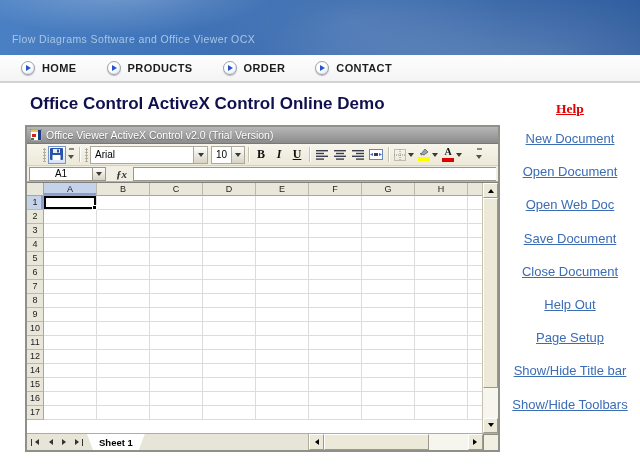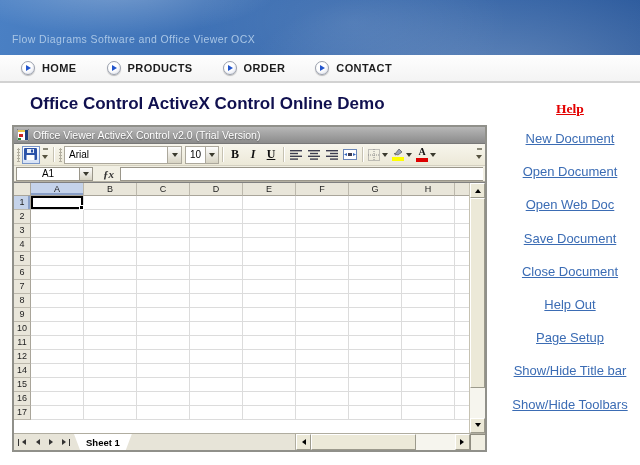--- a/index.html
+++ b/index.html
@@ -35,30 +35,30 @@
   .page-title { position:absolute; left:30px; top:94px; font-size:17px; font-weight:bold; color:#10104f; }
 
   
   .sidebar { position:absolute; left:500px; top:95px; width:140px; }
   .side-slot { height:33.2px; display:flex; align-items:center; justify-content:center; }
   .side-slot.help-slot { height:27px; }
   .help-link { font-family:"Liberation Serif",serif; font-size:13.5px; font-weight:bold; color:#e30000; text-decoration:underline; cursor:pointer; }
   .side-link { font-family:Liberation Sans, sans-serif; font-size:13px; color:#3b6cb4; text-decoration:underline; cursor:pointer; white-space:nowrap; }
 
   
-  .viewer { position:absolute; left:12px; top:125px; width:475px; height:327px;
+  .viewer { position:absolute; left:25px; top:125px; width:475px; height:327px;
     border:2px solid #90908a; background:#f1efe3; display:flex; flex-direction:column; }
 
   .titlebar { height:17px; background:linear-gradient(#b7b7b7,#8b8b8b);
     display:flex; align-items:center; gap:4px; padding-left:3px; flex:none;
     border-bottom:1px solid #787878; }
   .titlebar-text { color:#fff; font-size:10.5px; text-shadow:0 1px 1px rgba(0,0,0,.35); white-space:nowrap; }
 
   .toolbar { height:22px; flex:none; background:linear-gradient(#f7f5ec,#ece9d8);
-    display:flex; align-items:center; padding:0 1px; border-bottom:1px solid #d4d0c0; }
+    display:flex; align-items:center; padding:0 14px; border-bottom:1px solid #d4d0c0; }
   .grip { width:3px; height:14px; margin:0 2px;
     background-image:radial-gradient(circle,#b2ae9f 1px,transparent 1.2px); background-size:3px 3px; flex:none; }
   .tsep { width:1px; height:15px; background:#c6c2b2; margin:0 3px; flex:none; box-shadow:1px 0 0 #fff; }
   .tbtn { height:18px; min-width:18px; display:flex; align-items:center; justify-content:center;
     border:1px solid transparent; flex:none; cursor:pointer; padding:0 1px; }
   .tbtn.hot { background:linear-gradient(#fdfdfd,#d6e2f6); border:1px solid #7a96c8; }
   .chev { width:10px; height:18px; display:flex; flex-direction:column; align-items:center; justify-content:space-between; padding:2px 0; flex:none; cursor:pointer; }
   .chev .dots { width:5px; height:2px; border-top:1px solid #8a8878; border-bottom:1px solid #8a8878; }
   .chev .dn { width:0; height:0; border:3px solid transparent; border-top:4px solid #55523f; }
   .combo { height:18px; background:#fff; border:1px solid #aca89c; display:flex; align-items:center; flex:none; cursor:pointer; }

